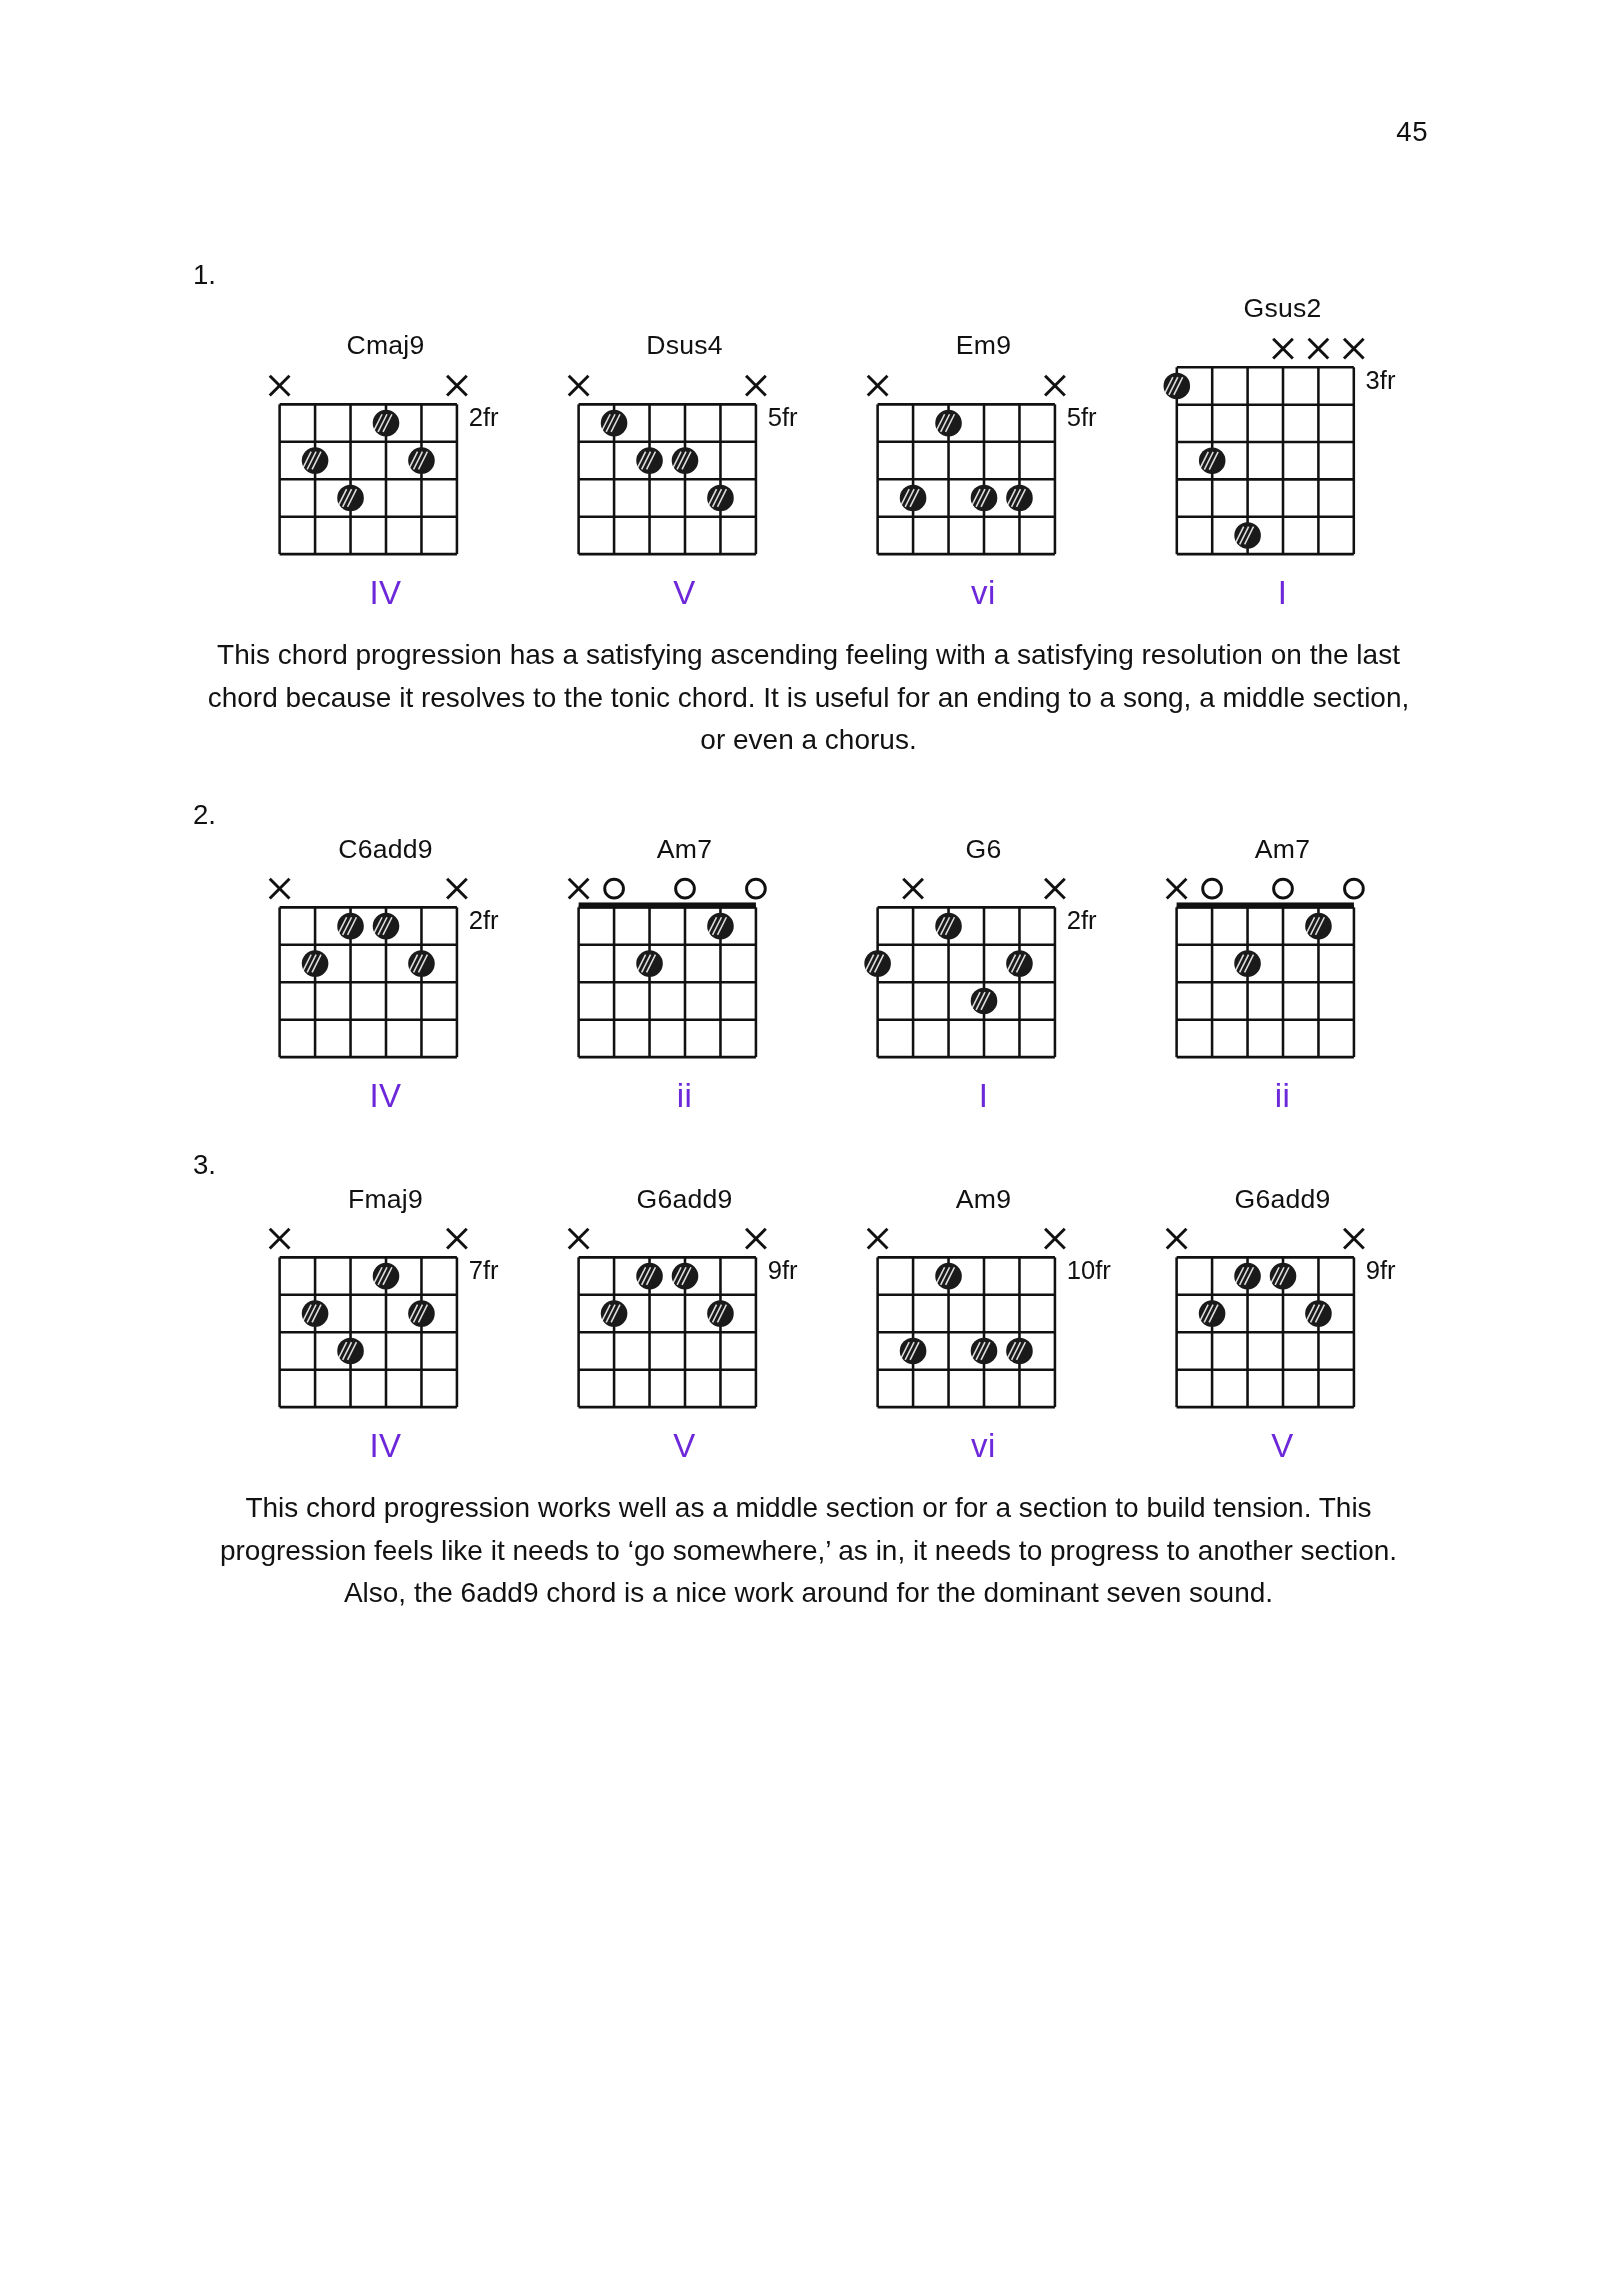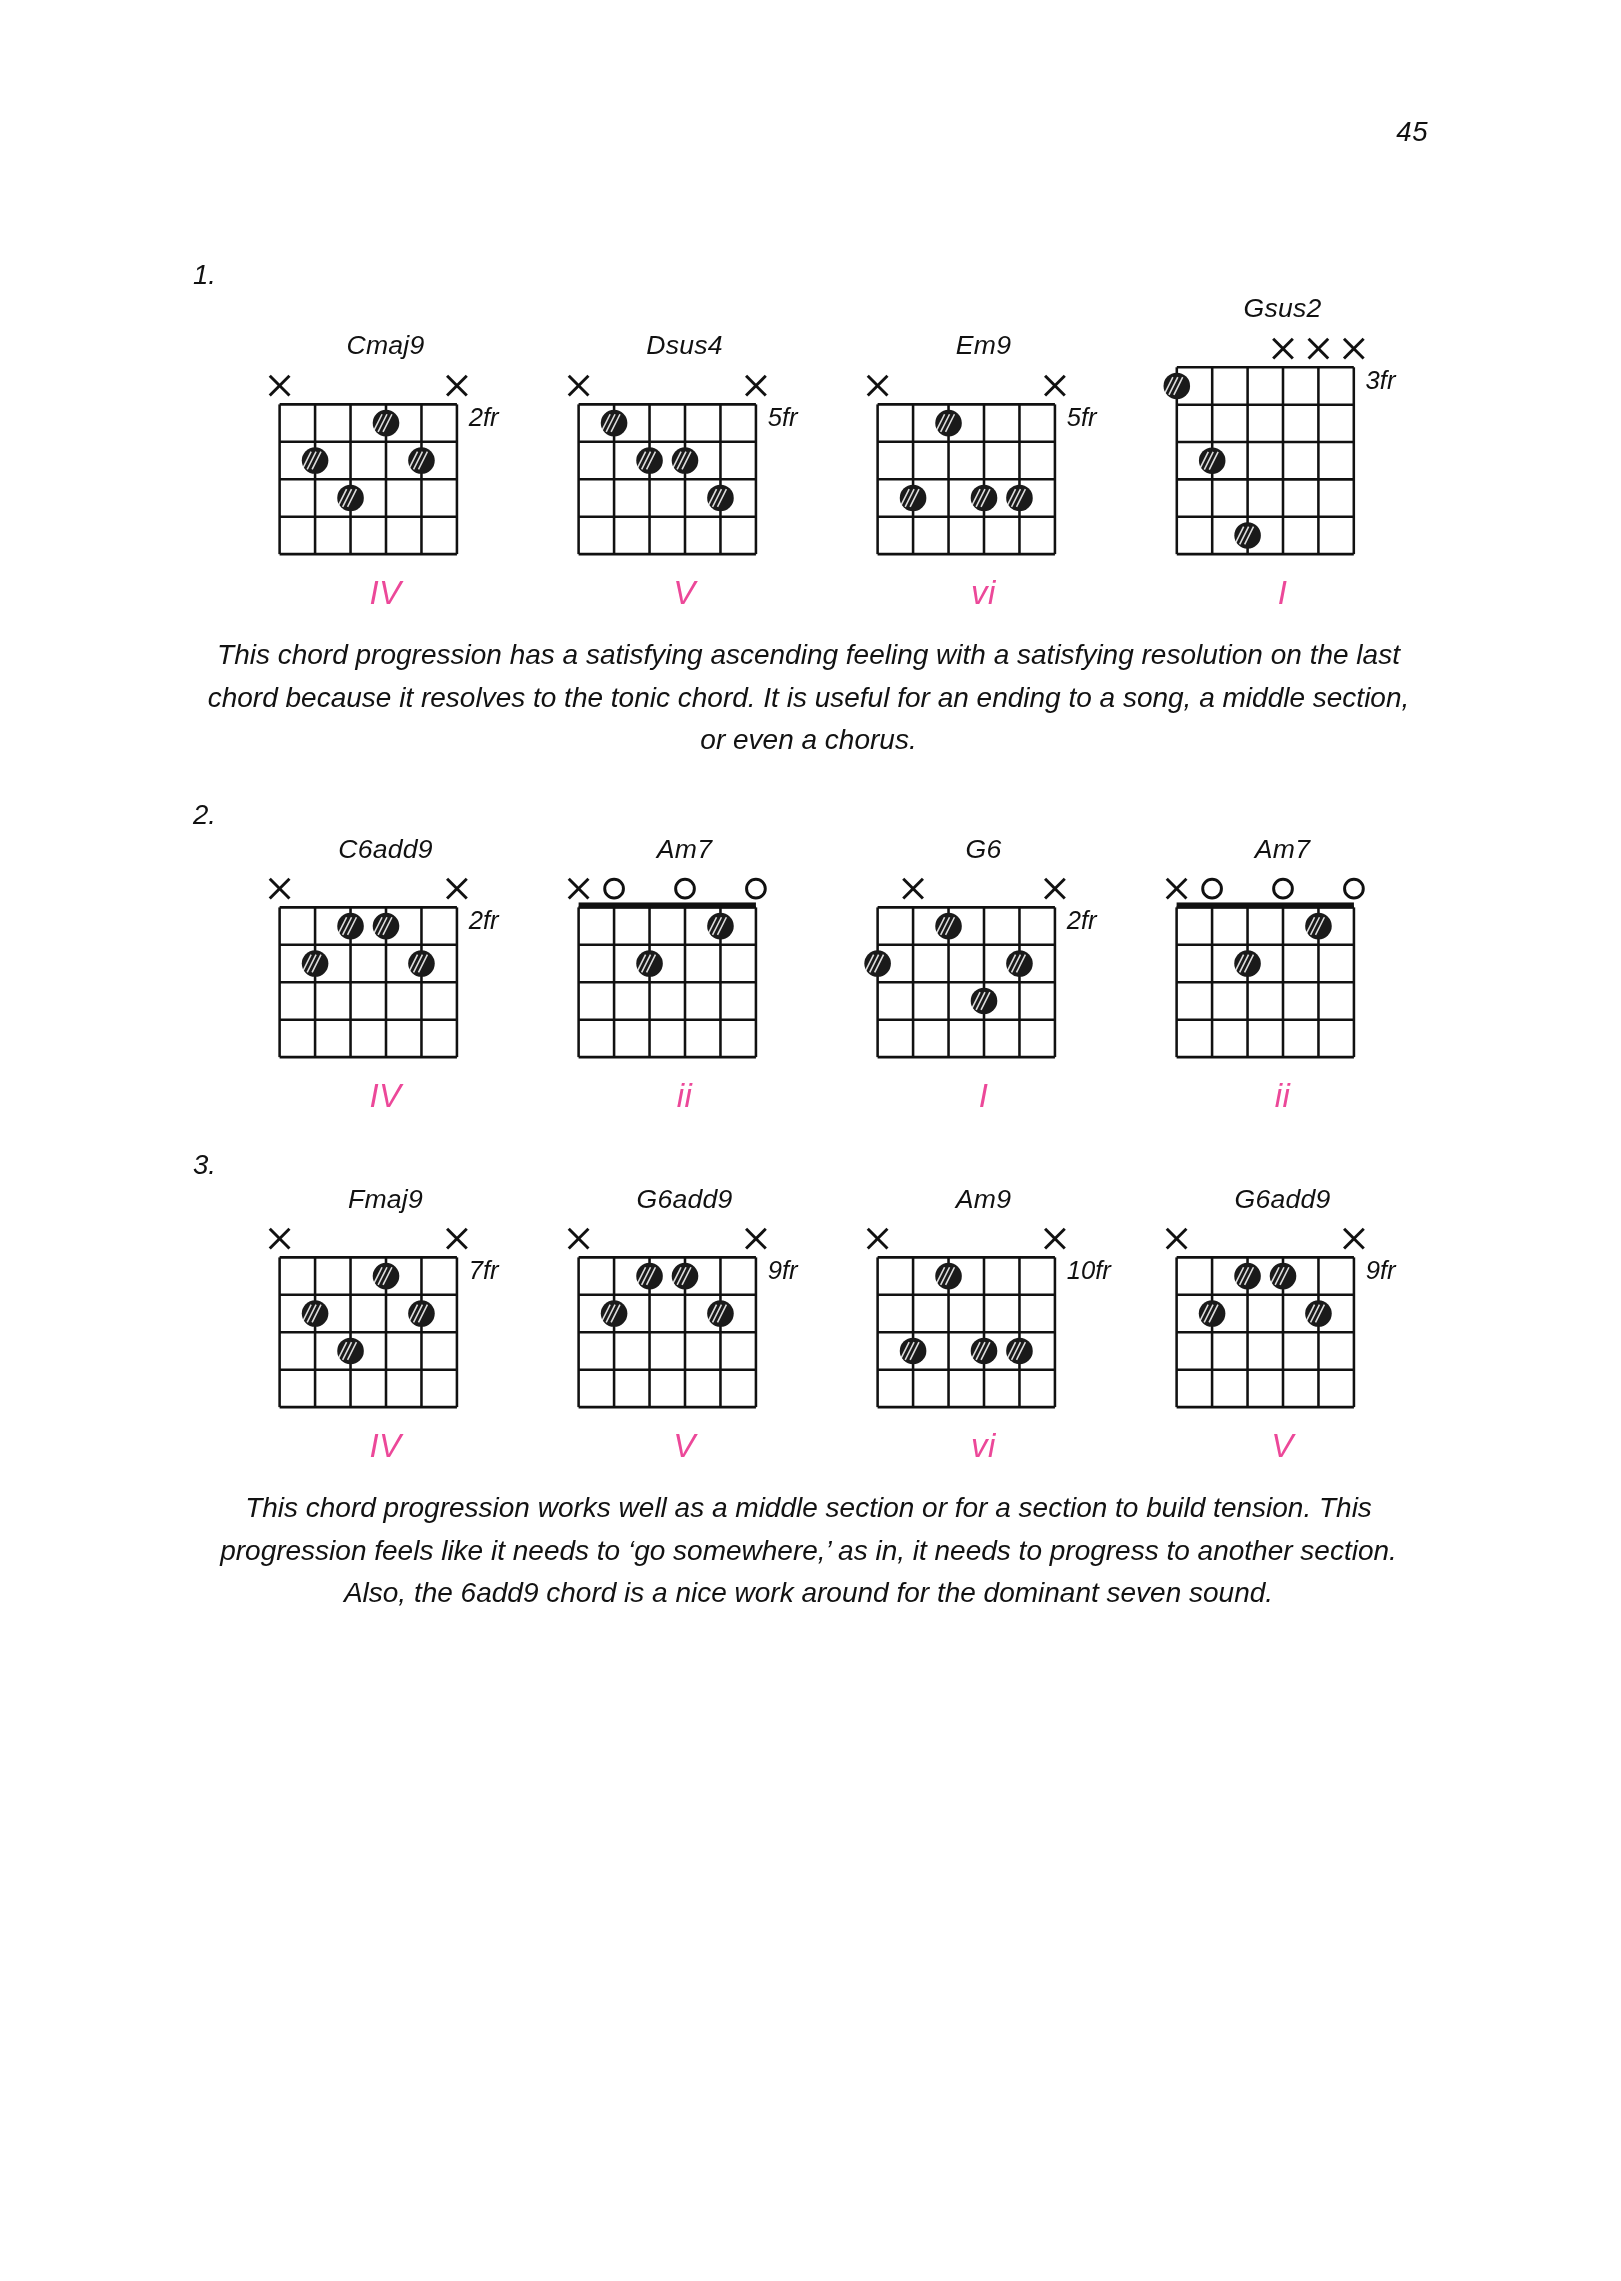--- a/index.html
+++ b/index.html
@@ -14,21 +14,20 @@
     color: #000000;
     position: relative;
     overflow: hidden;
   }
   .page {
     position: relative;
     width: 1621px;
     height: 2281px;
     box-sizing: border-box;
     padding: 0;
-    font-style: italic;
   }
   .page-number {
     position: absolute;
     top: 116px;
     right: 193px;
     font-size: 27.6px;
     letter-spacing: 0.5px;
     color: #111;
   }
   .content {
@@ -66,21 +65,21 @@
     color: #111;
     letter-spacing: 0.2px;
   }
   .chord-svg-wrap {
     position: relative;
   }
   .roman {
     font-size: 33px;
     line-height: 1;
     margin-top: 13.8px;
-    color: #ec4899;
+    color: #6d28d9;
     letter-spacing: 0.5px;
   }
   .body-text {
     font-size: 28px;
     line-height: 1.52;
     color: #121212;
     margin: 25.6px 0 0 0;
     max-width: 1231px;
     text-align: center;
   }

